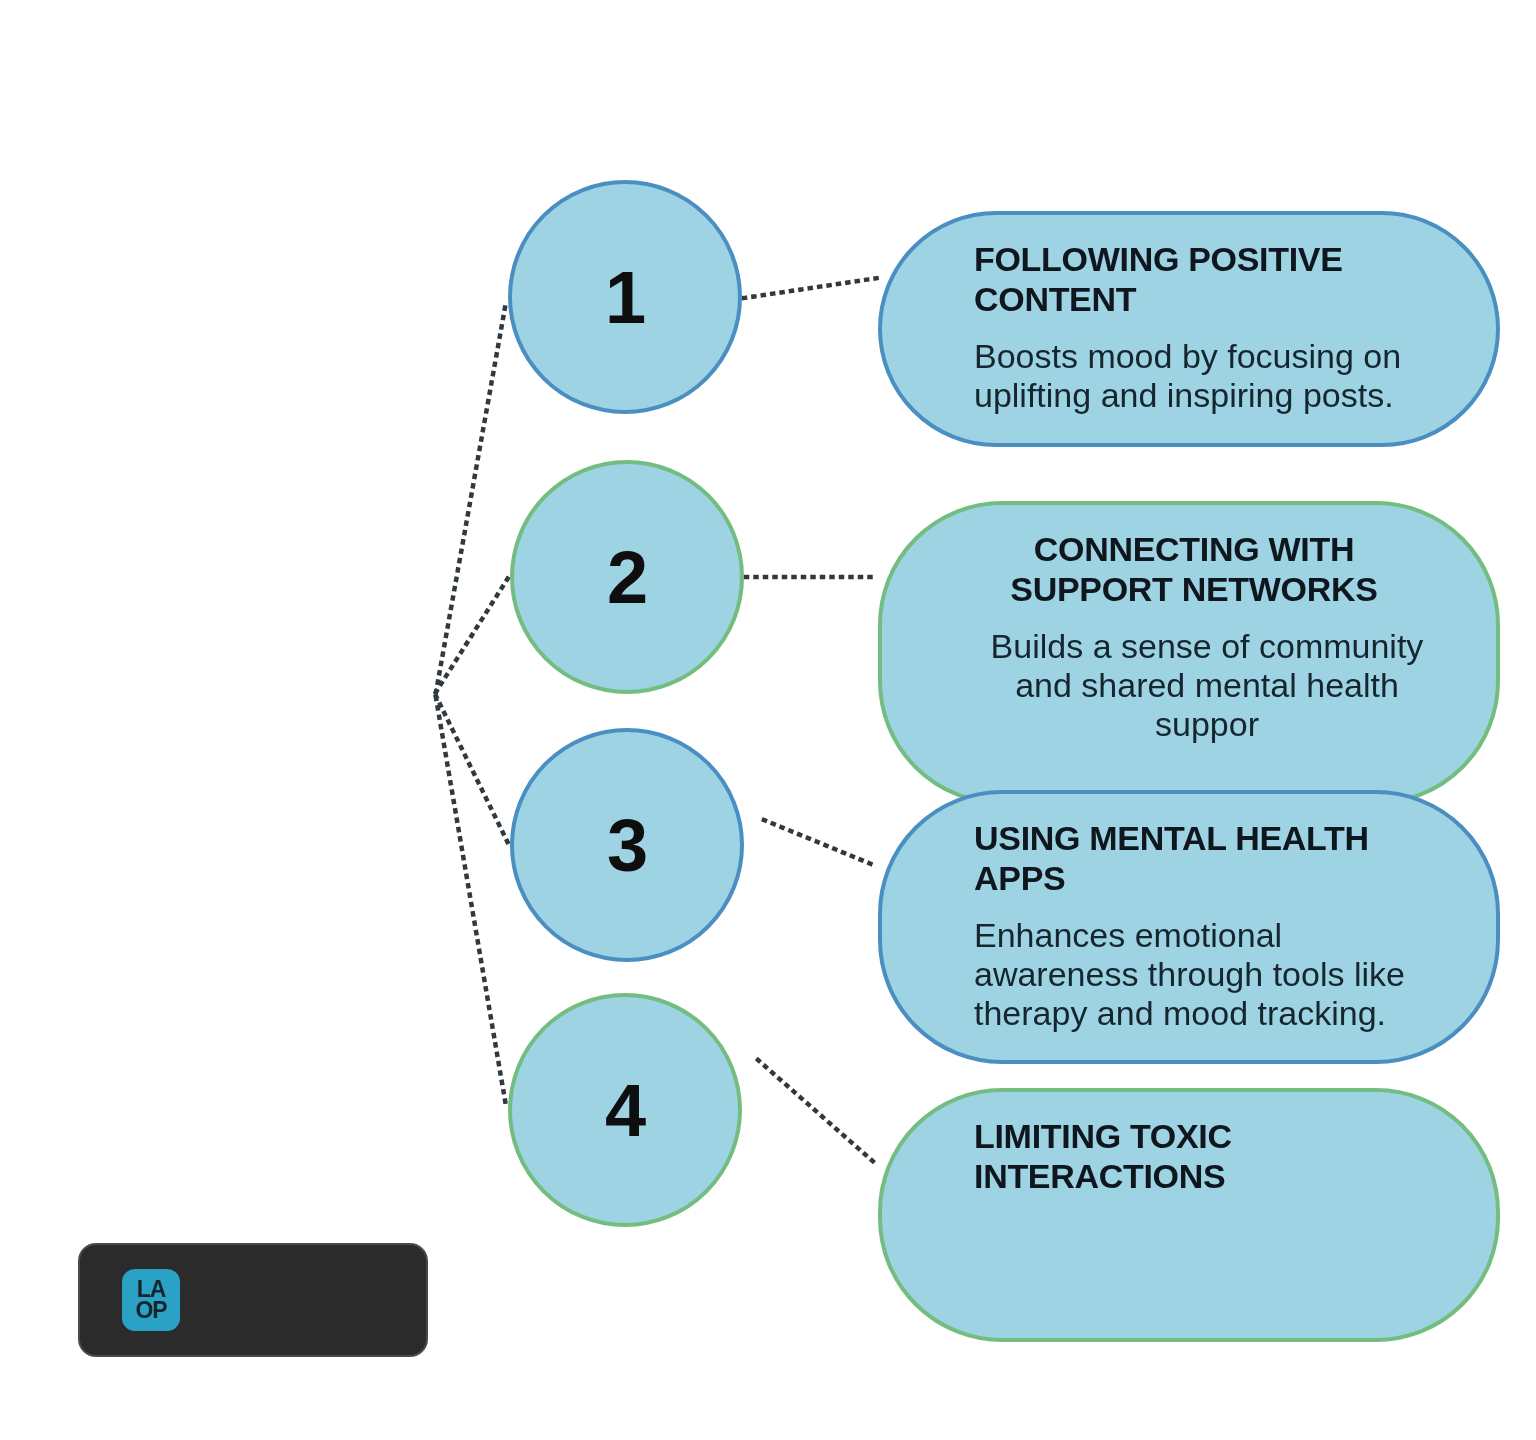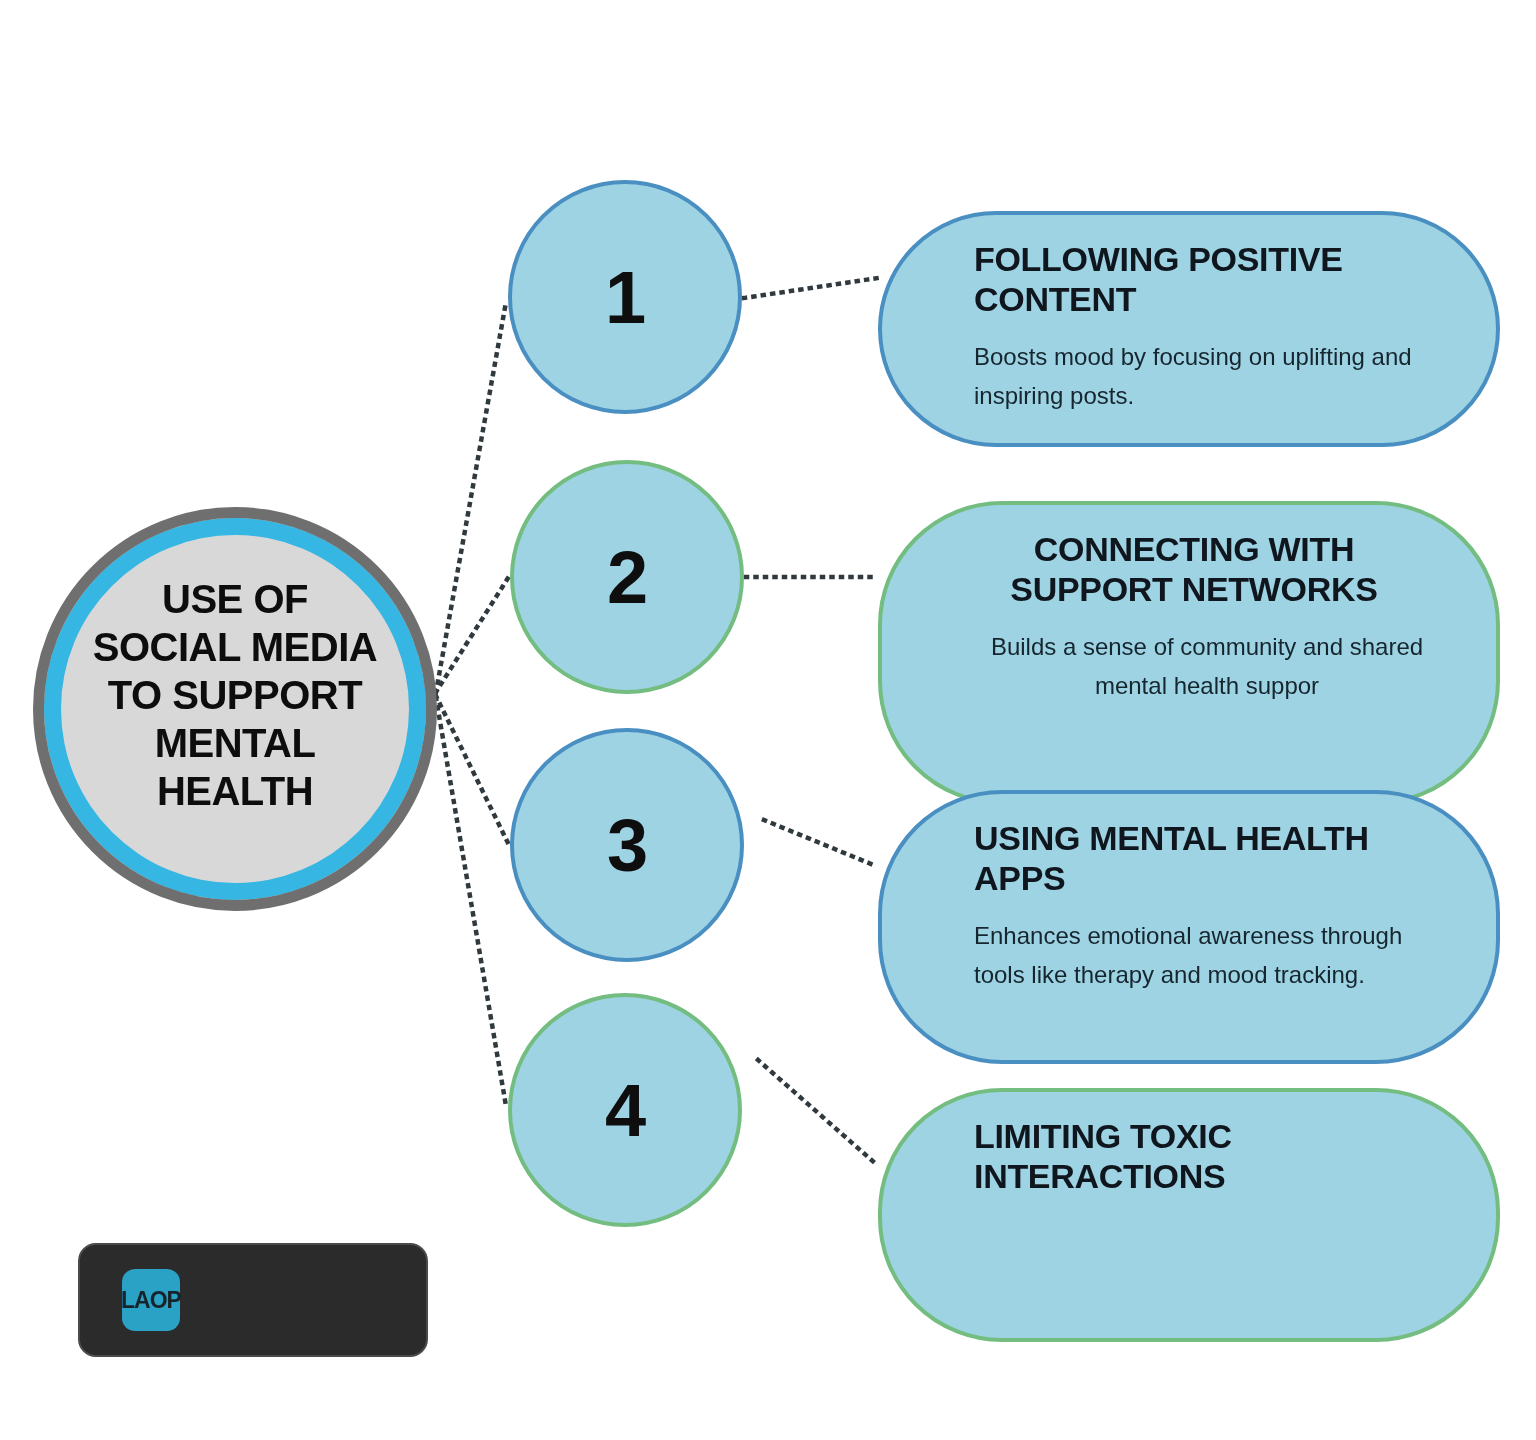--- a/index.html
+++ b/index.html
@@ -63,41 +63,41 @@
   .accent-blue  { border: 4px solid #4a8fc2; }
   .accent-green { border: 4px solid #74bd80; }
   .box-title {
     font-size: 34px; line-height: 40px;
     font-weight: 800; letter-spacing: -0.3px;
     color: #10161e;
     max-width: 440px;
     margin-bottom: 18px;
   }
   .box-desc {
-    font-size: 24px; line-height: 39px;
+    font-size: 34px; line-height: 39px;
     font-weight: 400;
     color: #16262f;
     max-width: 475px;
   }
   
   .logo-plate {
     position: absolute;
     left: 78px; top: 1243px;
     width: 350px; height: 114px;
     background: #2b2b2b;
     border: 2px solid #4a4a4a;
     border-radius: 18px;
     display: flex; align-items: center;
     padding-left: 42px;
   }
   .logo-icon {
     width: 58px; height: 62px;
     background: #2aa2c6;
     border-radius: 13px;
-    display: flex; flex-direction: row;
+    display: flex; flex-direction: column;
     align-items: center; justify-content: center;
     flex-shrink: 0;
   }
   .logo-icon span {
     font-size: 23px; line-height: 21px;
     font-weight: 800; letter-spacing: -1px;
     color: #18242c;
   }
   .logo-text { margin-left: 16px; }
   .logo-name {
@@ -120,23 +120,20 @@
       <line x1="436" y1="692" x2="508" y2="578"></line>
       <line x1="436" y1="696" x2="508" y2="843"></line>
       <line x1="436" y1="698" x2="506" y2="1106"></line>
       <line x1="744" y1="298" x2="878" y2="278"></line>
       <line x1="746" y1="577" x2="876" y2="577"></line>
       <line x1="764" y1="820" x2="876" y2="866"></line>
       <line x1="758" y1="1060" x2="876" y2="1164"></line>
     </g>
   </svg>
 
-  <div class="hub-circle">
-    <div class="hub-title">USE OF SOCIAL MEDIA TO SUPPORT MENTAL HEALTH</div>
-  </div>
 
   <div class="step-circle accent-blue" style="left:508px; top:180px;">
     <span class="num">1</span>
   </div>
   <div class="step-box accent-blue" style="top:163px; height:236px;">
     <div class="box-title">FOLLOWING POSITIVE CONTENT</div>
     <div class="box-desc">Boosts mood by focusing on uplifting and inspiring posts.</div>
   </div>
 
   <div class="step-circle accent-green" style="left:510px; top:460px;">

